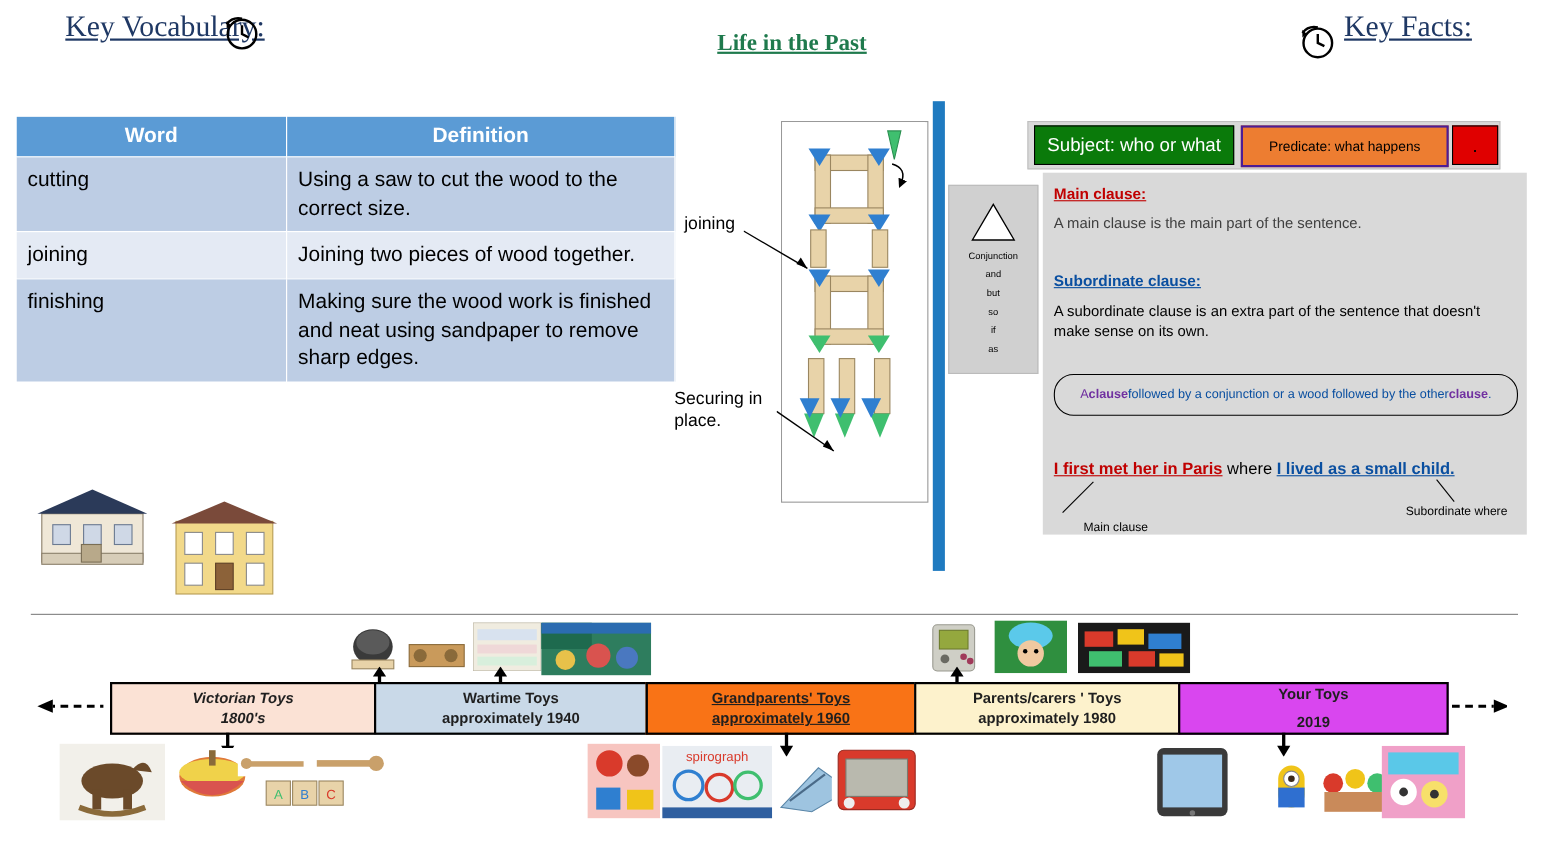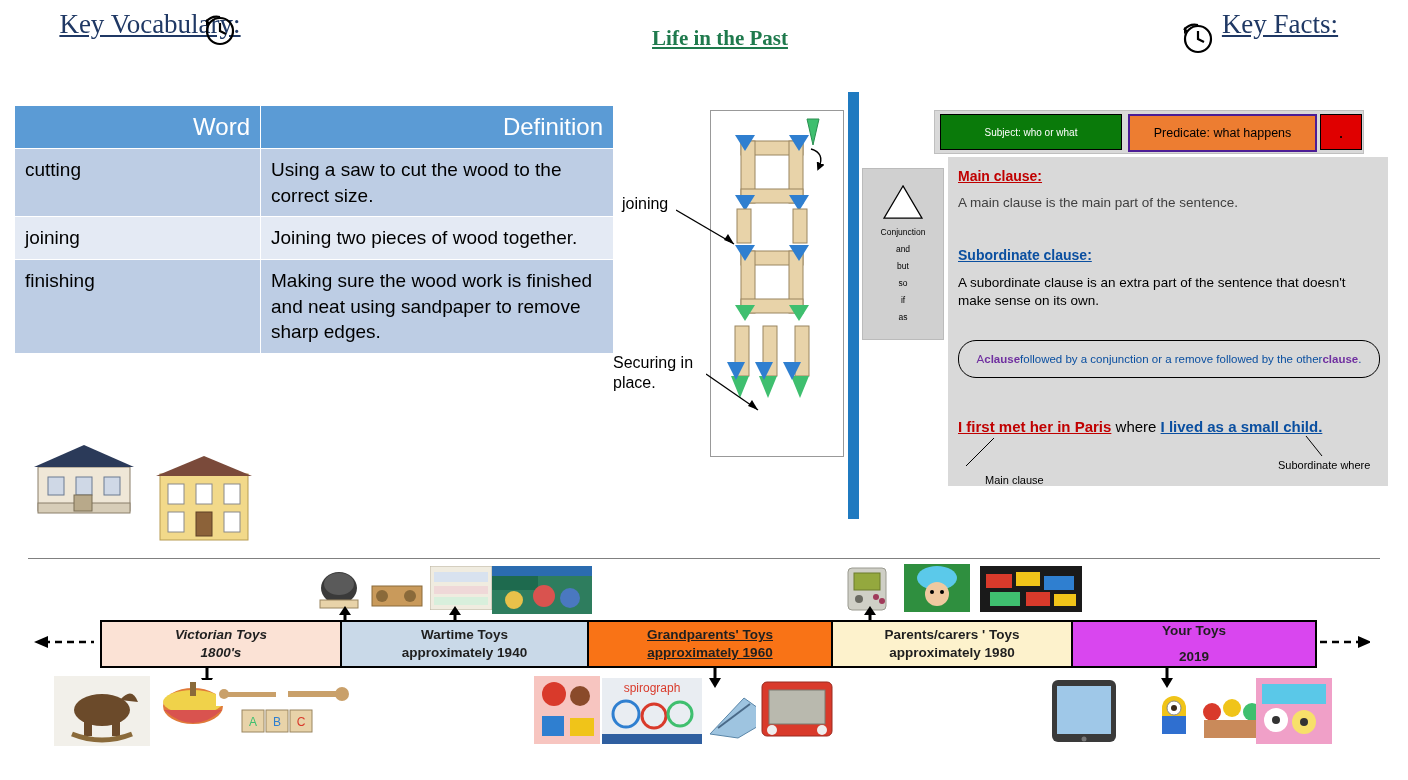--- a/index.html
+++ b/index.html
@@ -53,24 +53,24 @@
 
   
   .vocab-table {
     left: 14px; top: 105px; width: 600px;
     border-collapse: collapse;
     font-size: 19px;
   }
   .vocab-table th {
     background: #5b9bd5;
     color: #ffffff;
-    font-size: 24px;
-    text-align: right;
+    font-size: 19px;
+    text-align: center;
     padding: 7px 10px;
-    font-weight: normal;
+    font-weight: bold;
     border: 1px solid #ffffff;
   }
   .vocab-table td {
     padding: 8px 10px;
     border: 1px solid #ffffff;
     vertical-align: top;
     color: #000000;
     line-height: 1.35;
   }
   .vocab-table tr.odd td { background: #bdcde4; }
@@ -92,21 +92,21 @@
 
   
   .kf-top-row {
     left: 934px; top: 110px; width: 428px; height: 42px;
     background: #d9d9d9;
     border: 1px solid #bfbfbf;
   }
   .kf-subject {
     left: 940px; top: 114px; width: 180px; height: 34px;
     background: #0a7a0a; border: 1px solid #000;
-    color: #ffffff; font-size: 10px;
+    color: #ffffff; font-size: 17px;
     display: flex; align-items: center; justify-content: center;
   }
   .kf-predicate {
     left: 1128px; top: 114px; width: 185px; height: 34px;
     background: #ed7d31; border: 2px solid #4c1d95;
     color: #000000; font-size: 12.5px;
     display: flex; align-items: center; justify-content: center;
   }
   .kf-dot {
     left: 1320px; top: 114px; width: 40px; height: 34px;
@@ -350,21 +350,21 @@
 </div>
 
 <div class="abs kf-main-label">Main clause:</div>
 <div class="abs kf-main-text">A main clause is the main part of the sentence.</div>
 <div class="abs kf-sub-label">Subordinate clause:</div>
 <div class="abs kf-sub-text">A subordinate clause is an extra part of the sentence that doesn't make sense on its own.</div>
 
 <div class="abs kf-bubble">
   <span>A </span>
     <b>clause</b>
-    <span class="blue"> followed by a conjunction or a remove followed by the other </span>
+    <span class="blue"> followed by a conjunction or a wood followed by the other </span>
     <b>clause</b>
     <span class="blue">.</span>
 </div>
 
 <div class="abs kf-sentence">
   <span class="red">I first met her in Paris</span><span> where </span><span class="blue">I lived as a small child.</span>
 </div>
 
 <svg class="abs" style="left:962px; top:436px;" width="34" height="34">
   <line x1="32" y1="2" x2="4" y2="30" stroke="#000" stroke-width="1"></line>

